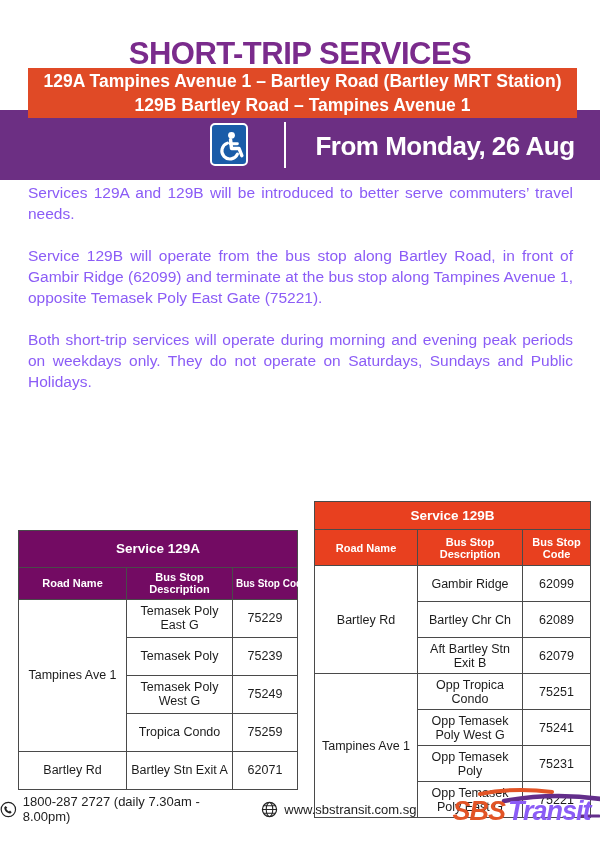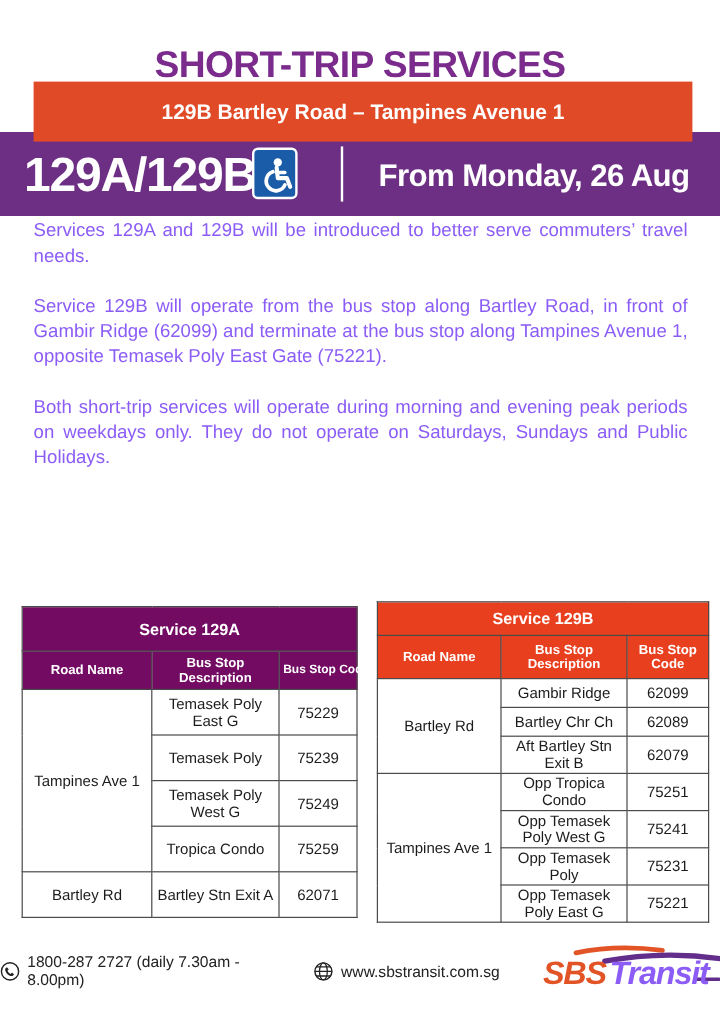--- a/index.html
+++ b/index.html
@@ -59,21 +59,21 @@
   .t0 .g0{width:108px}.t0 .g1{width:106px}.t0 .g2{width:65px}
   .t0 .ttl{height:37px;}
   .t0 .col{height:32px;}
   .t0 .col.c2{font-size:10px;white-space:nowrap;}
   .t0 td{height:38px;}
   
   .t1{width:276px;}
   .t1 .g0{width:103px}.t1 .g1{width:105px}.t1 .g2{width:68px}
   .t1 .ttl{height:28px;}
   .t1 .col{height:36px;}
-  .t1 td{height:24px;}
+  .t1 td{height:36px;}
   
   .footer{
     position:absolute;top:784px;left:0;width:600px;height:50px;
     display:flex;align-items:center;justify-content:center;gap:14px;
   }
   .footer-item{display:flex;align-items:center;gap:6px;font-size:13px;color:#222;}
   .footer-item svg{width:17px;height:17px;}
   .logo{position:relative;margin-left:22px;width:150px;height:46px;}
   .logo-text{
     position:absolute;left:0;top:10px;white-space:nowrap;
@@ -84,25 +84,25 @@
   .logo-swoosh{position:absolute;left:0;top:0;width:150px;height:46px;pointer-events:none;}
 </style>
 </head>
 <body>
 
 <div class="page">
 
   <div class="page-title">SHORT-TRIP SERVICES</div>
 
   <div class="route-banner">
+    <div>129A Tampines Avenue 1 – Bartley Road (Bartley MRT Station)</div>
     <div>129B Bartley Road – Tampines Avenue 1</div>
   </div>
 
   <div class="service-bar">
-    <div class="route-number">129A/129B</div>
     <div class="wheelchair-box">
       <svg viewBox="0 0 48 48" aria-hidden="true">
         <circle cx="28" cy="8.5" r="5.5" fill="#fff"></circle>
         <path d="M26.5 15.5 L28 29.5 L40 29.5 L44.5 41" fill="none" stroke="#fff" stroke-width="5.5" stroke-linecap="round" stroke-linejoin="round"></path>
         <path d="M26 22 H37.5" stroke="#fff" stroke-width="4.5" stroke-linecap="round"></path>
         <path d="M21.5 21 A13 13 0 1 0 37.5 38.5" fill="none" stroke="#fff" stroke-width="5" stroke-linecap="round"></path>
       </svg>
     </div>
     <div class="bar-divider"></div>
     <div class="effective-date">From Monday, 26 Aug 2024</div>

